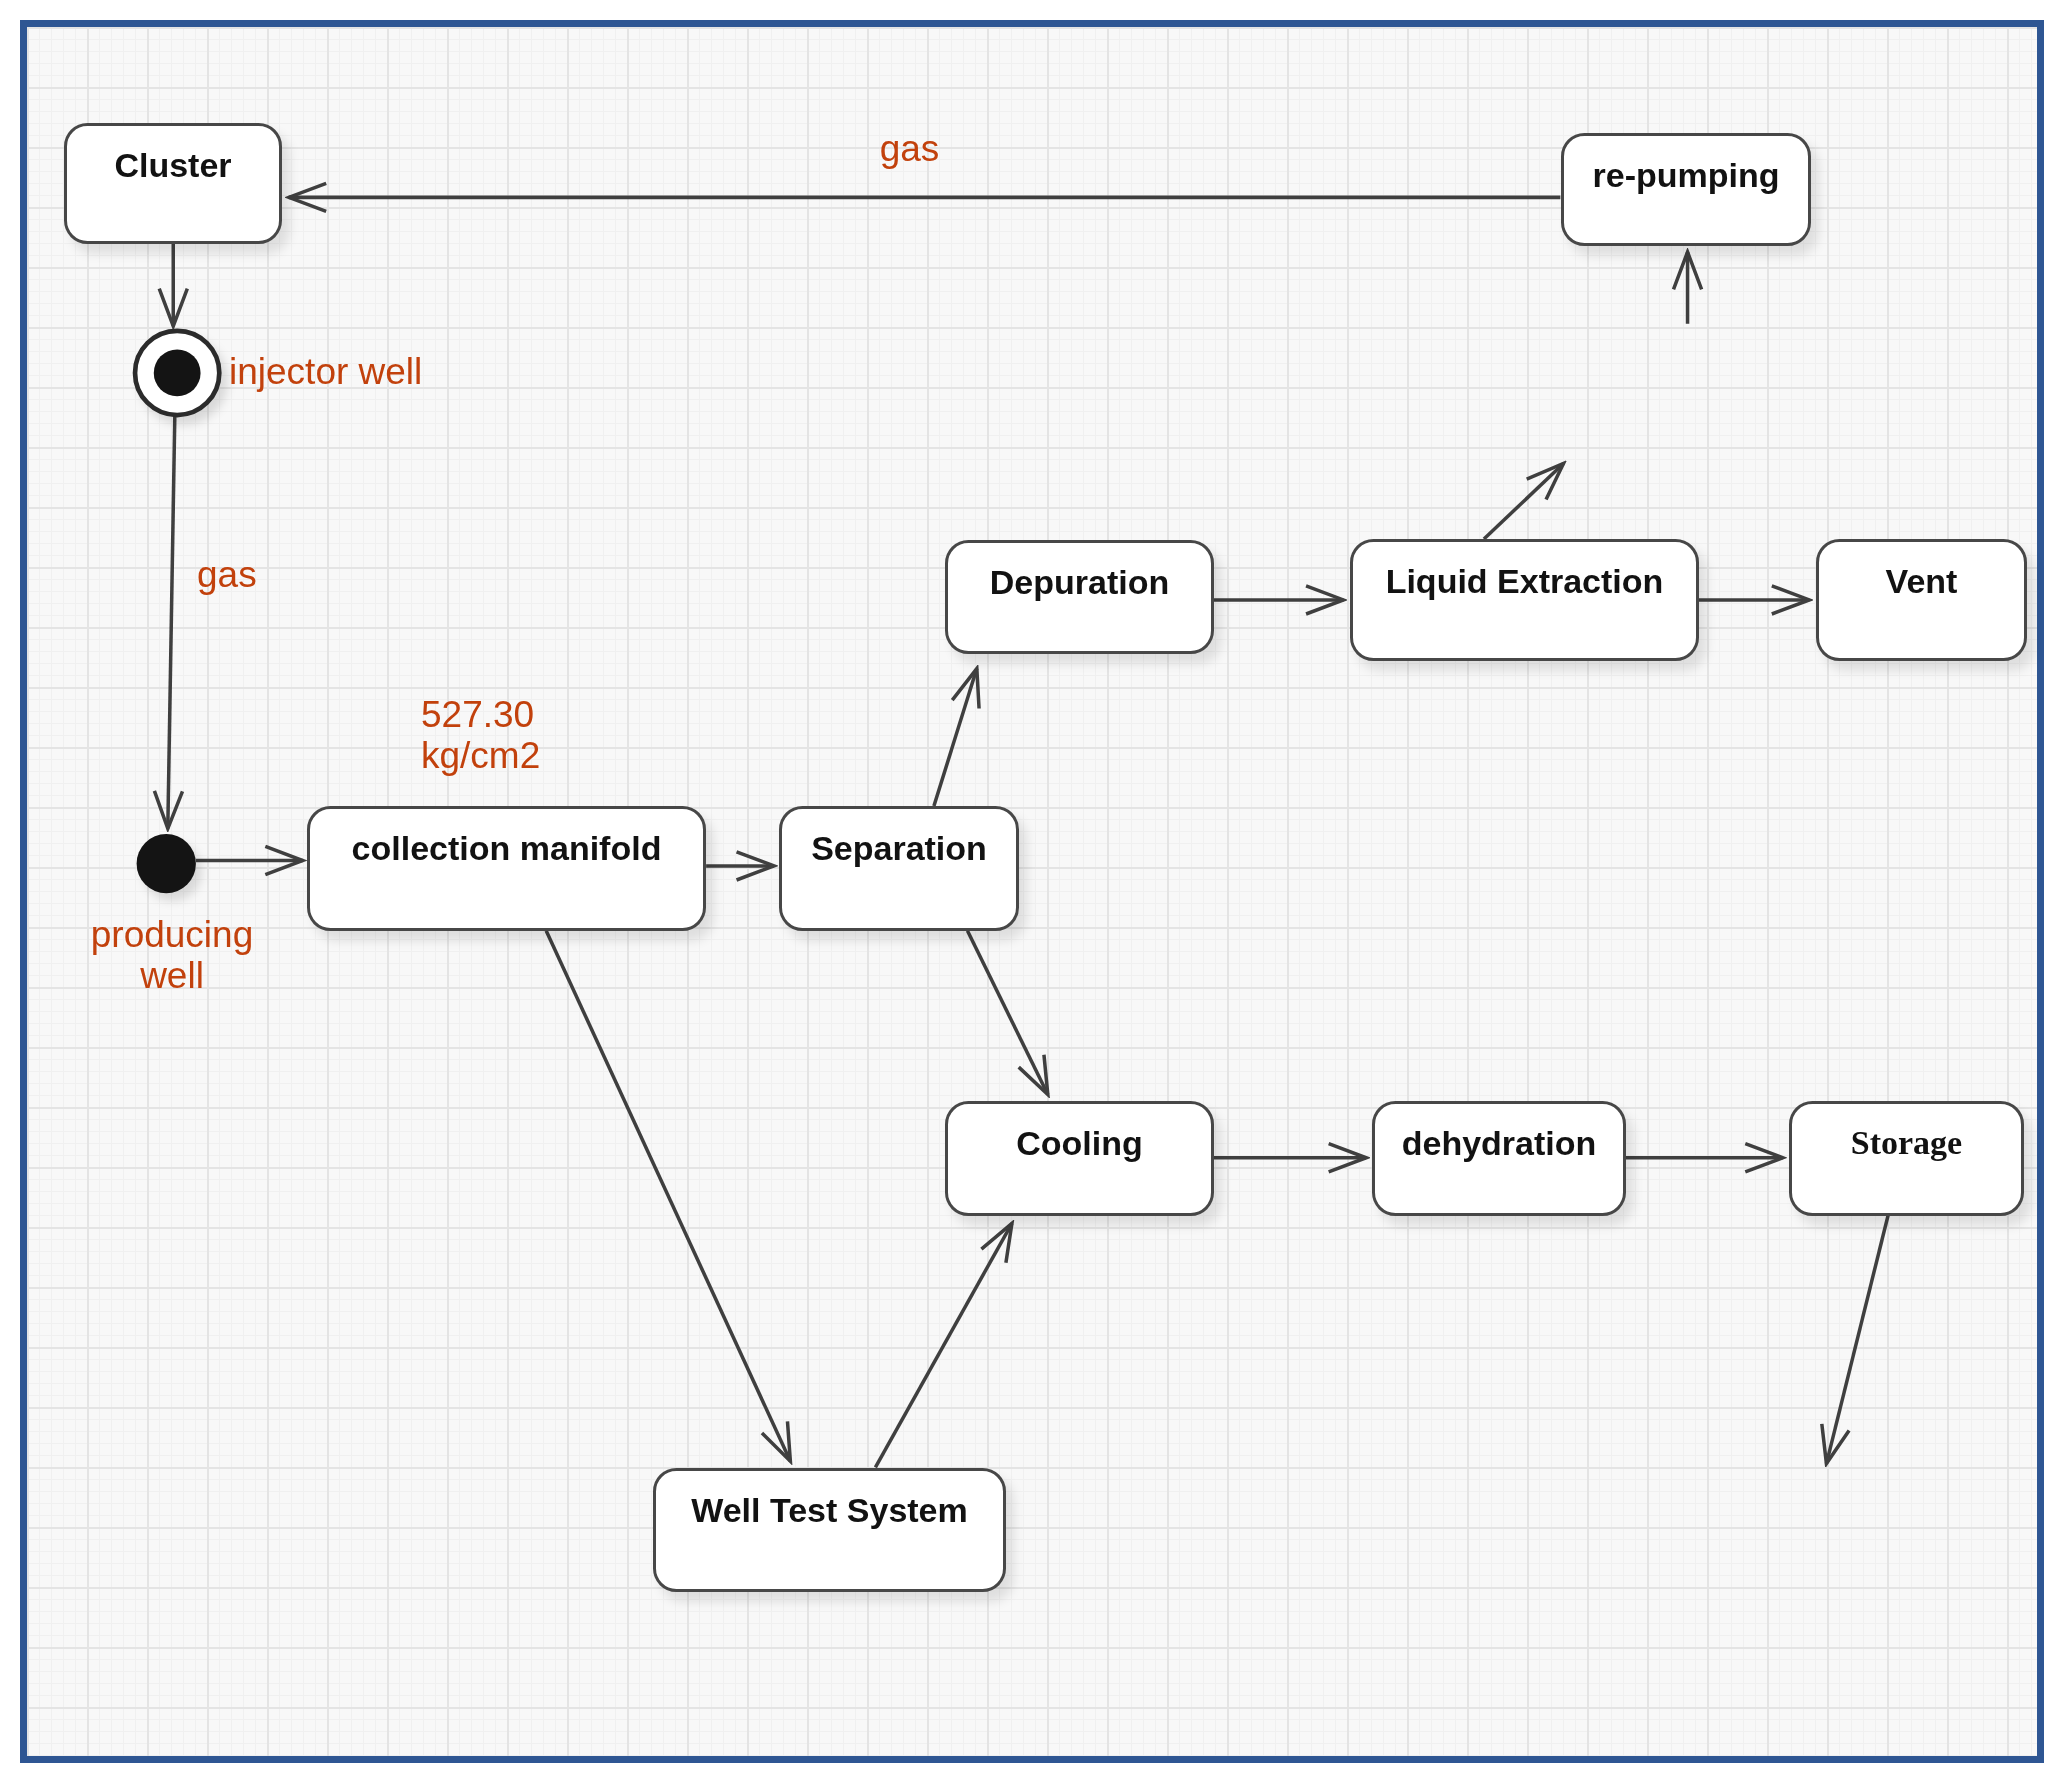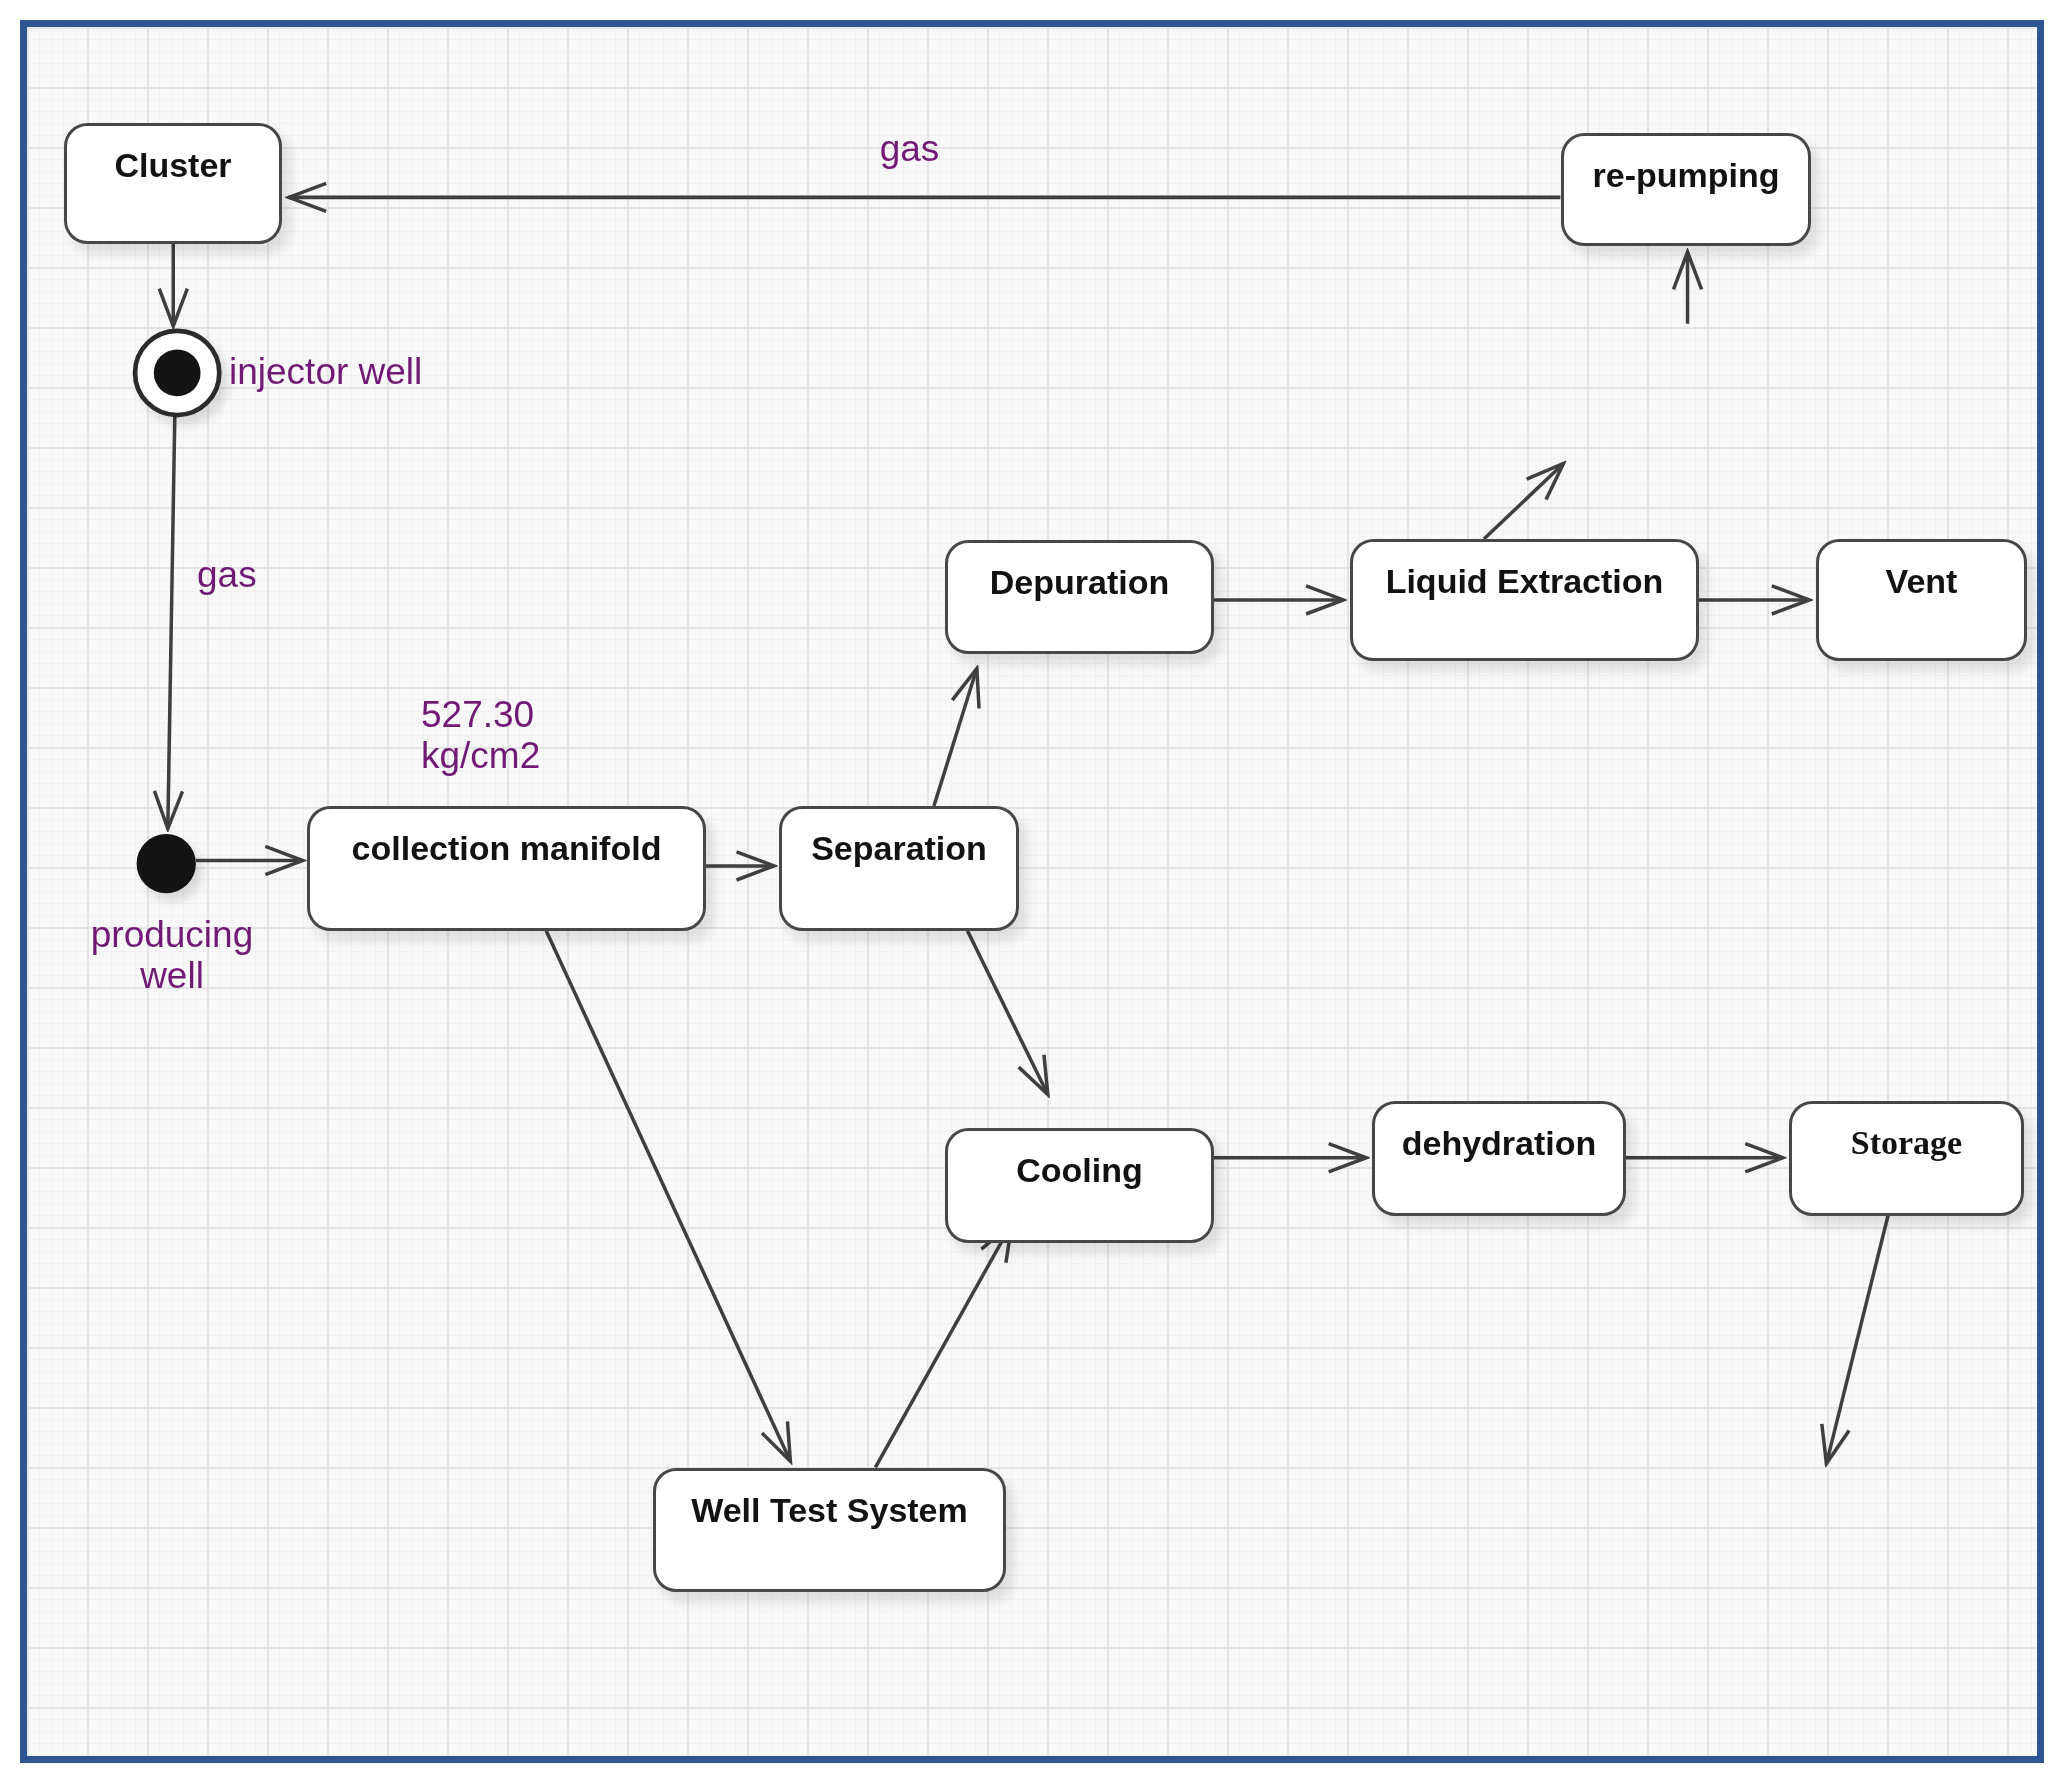--- a/index.html
+++ b/index.html
@@ -13,21 +13,21 @@
            linear-gradient(#f0f0f0 0.8px,transparent 0.8px),
            linear-gradient(90deg,#f0f0f0 0.8px,transparent 0.8px);
          background-size:60px 60px,60px 60px,12px 12px,12px 12px;}
   .stage{position:absolute;left:0;top:0;width:2066px;height:1785px;}
   svg.wires{position:absolute;left:0;top:0;}
   .node{position:absolute;background:#ffffff;border:3.1px solid #474747;border-radius:23.4px;
         box-shadow:7.8px 9.4px 11px rgba(0,0,0,0.10);box-sizing:border-box;
         display:flex;justify-content:center;align-items:flex-start;padding-top:20px;}
   .node .node-label{font-size:34px;font-weight:bold;color:#121212;letter-spacing:0px;
         white-space:nowrap;}
-  .anno{position:absolute;font-size:37px;color:#701a75;white-space:pre-line;line-height:1.12;}
+  .anno{position:absolute;font-size:37px;color:#c2410c;white-space:pre-line;line-height:1.12;}
   .anno.center{text-align:center;}
 </style>
 </head>
 <body>
 
 <div class="page">
   <div class="frame"></div>
 
   <div class="stage">
 
@@ -76,21 +76,21 @@
     </div>
     <div class="node" style="left:1816px;top:539px;width:211px;height:122px;">
       <span class="node-label">Vent</span>
     </div>
     <div class="node" style="left:307px;top:806px;width:399px;height:125px;justify-content:center;">
       <span class="node-label">collection manifold</span>
     </div>
     <div class="node" style="left:779px;top:806px;width:240px;height:125px;">
       <span class="node-label">Separation</span>
     </div>
-    <div class="node" style="left:945px;top:1101px;width:269px;height:115px;margin-top:27px;">
+    <div class="node" style="left:945px;top:1101px;width:269px;height:115px;">
       <span class="node-label">Cooling</span>
     </div>
     <div class="node" style="left:1372px;top:1101px;width:254px;height:115px;">
       <span class="node-label">dehydration</span>
     </div>
     <div class="node" style="left:1789px;top:1101px;width:235px;height:115px;font-family:Liberation Serif, serif;">
       <span class="node-label">Storage</span>
     </div>
     <div class="node" style="left:653px;top:1468px;width:353px;height:124px;">
       <span class="node-label">Well Test System</span>

